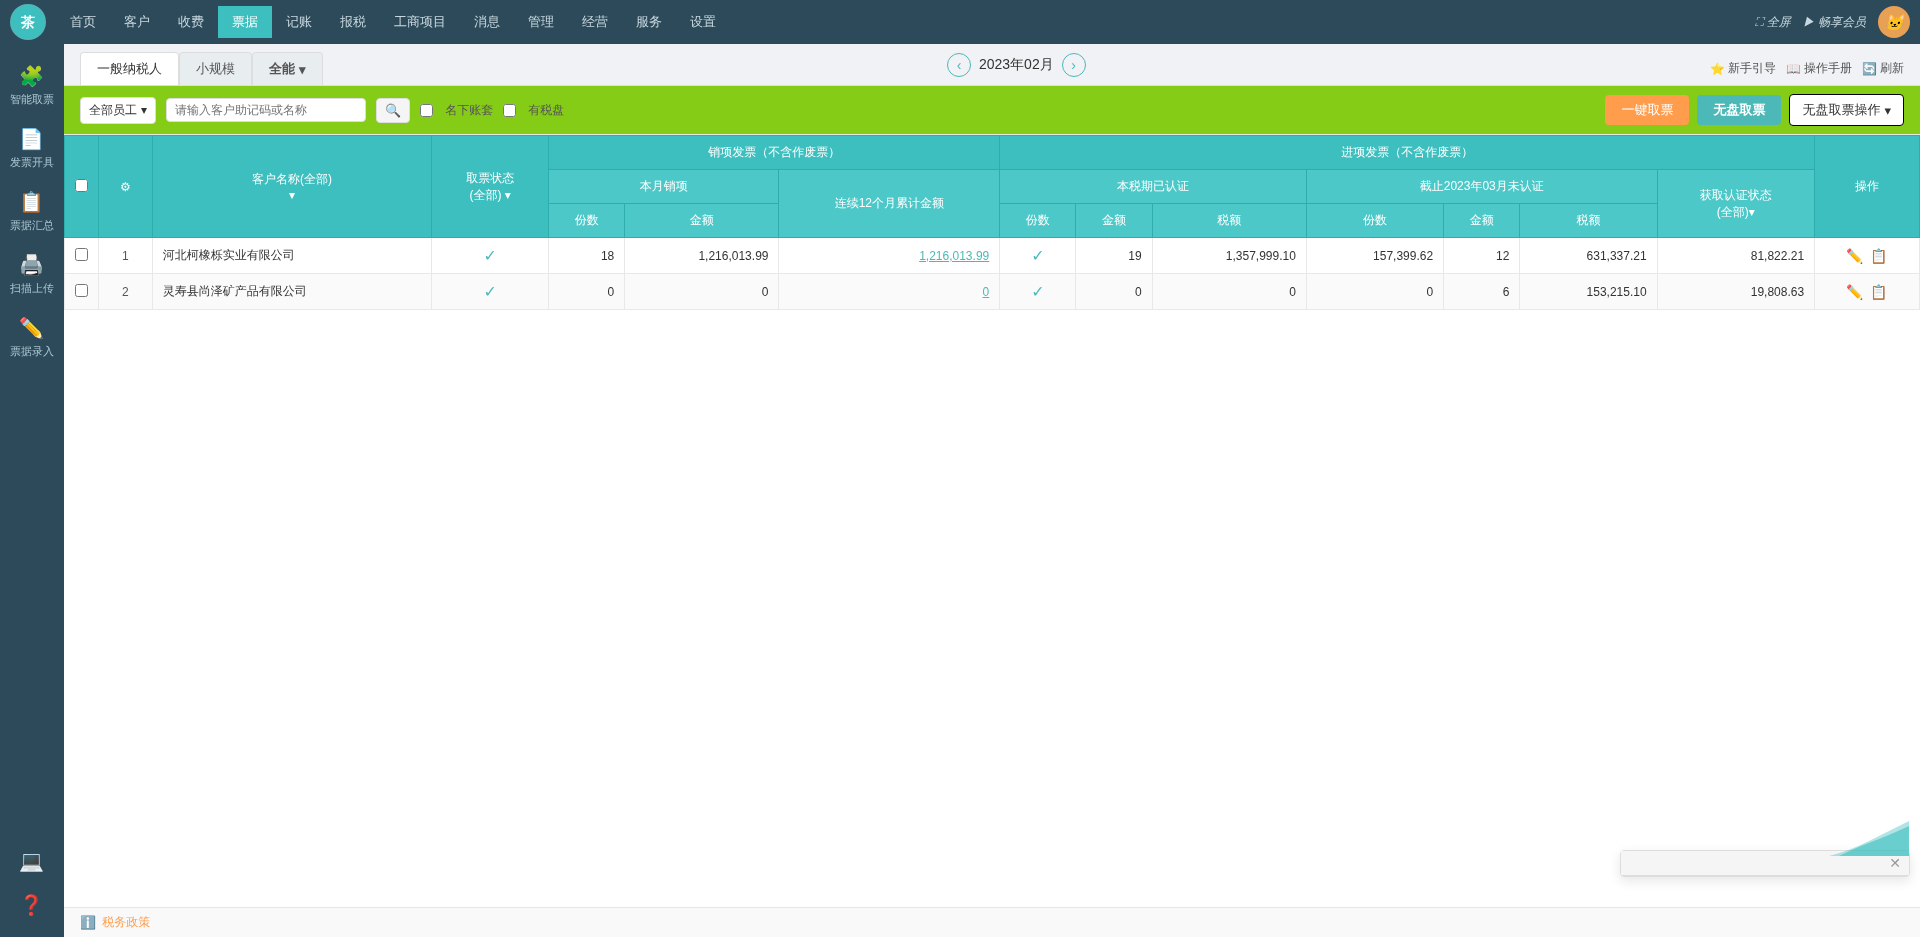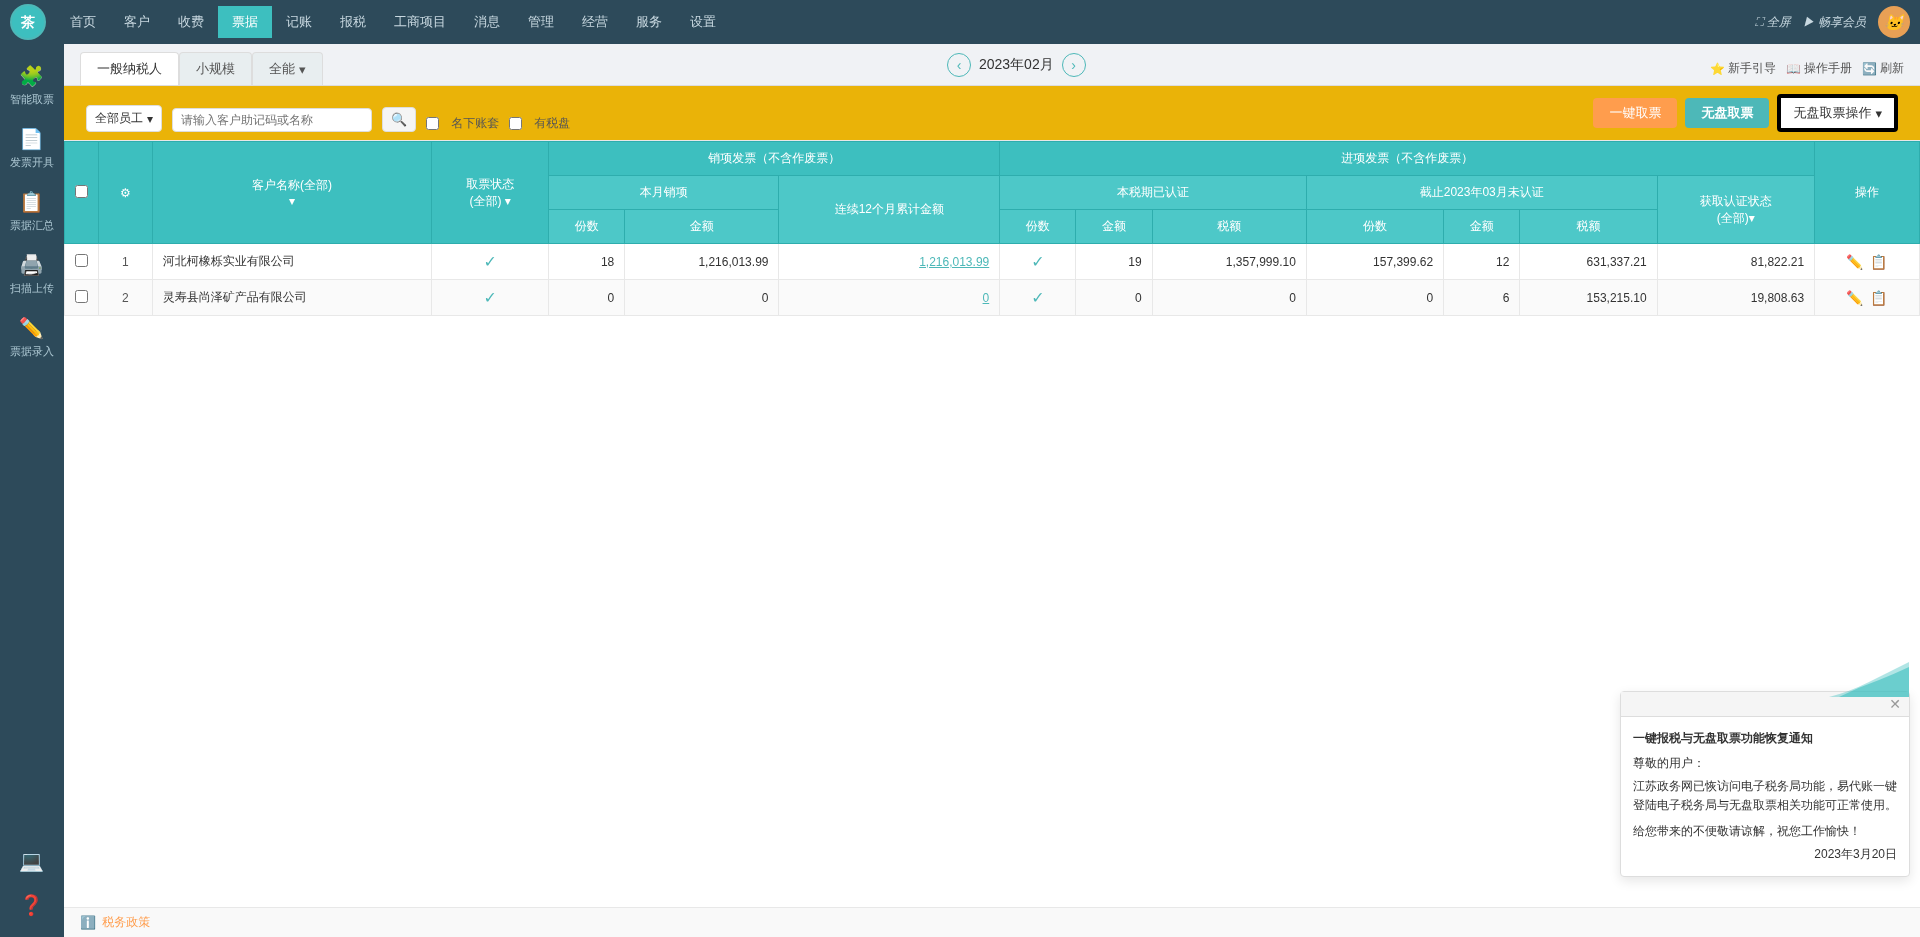--- a/index.html
+++ b/index.html
@@ -102,21 +102,21 @@
       color: #555;
       font-size: 13px;
       white-space: nowrap;
     }
     .tab.active {
       background: white;
       color: #333;
       border-color: #ddd;
     }
     .tab-all {
-      display: flex; align-items: center; gap: 4px;
+      display: flex; align-items: center; gap: 4px; font-weight: bold;
     }
 
     
     .date-nav {
       display: flex; align-items: center; gap: 8px;
       margin-left: auto;
       padding-bottom: 8px;
     }
     .date-nav .arrow-btn {
       width: 24px; height: 24px;
@@ -137,23 +137,23 @@
       margin-left: auto;
       padding-bottom: 8px;
     }
     .top-actions .action-link {
       color: #555; font-size: 12px; cursor: pointer;
       display: flex; align-items: center; gap: 3px;
     }
 
     
     .toolbar {
-      background: #eab308;
-      padding: 8px 22px;
-      display: flex; align-items: flex-end; gap: 10px;
+      background: #84cc16;
+      padding: 8px 16px;
+      display: flex; align-items: center; gap: 10px;
       border-bottom: 1px solid #e8e8e8;
       flex-shrink: 0;
     }
     .toolbar .filter-select {
       border: 1px solid #ddd;
       border-radius: 4px;
       padding: 4px 8px;
       font-size: 12px;
       color: #333;
       display: flex; align-items: center; gap: 4px;
@@ -196,21 +196,21 @@
       border: none;
       border-radius: 4px;
       padding: 6px 16px;
       cursor: pointer;
       font-size: 13px;
       font-weight: bold;
     }
     .btn-ops {
       background: white;
       color: #333;
-      border: 4px solid #000000;
+      border: 1px solid #000000;
       border-radius: 4px;
       padding: 6px 12px;
       cursor: pointer;
       font-size: 13px;
       display: flex; align-items: center; gap: 4px;
     }
 
     
     .table-container {
       flex: 1; overflow: auto; background: white;
@@ -500,27 +500,20 @@
       <span>ℹ️</span>
       <span class="policy-link">税务政策</span>
     </div>
   </div>
 </div>
 
 <div class="notification-popup" style="position:fixed; bottom:60px; right:10px; width:290px;">
   <div class="notification-header">
     <span class="close-btn">✕</span>
   </div>
-  <div class="notification-body">
-    <div style="font-weight:bold; margin-bottom:6px;">一键报税与无盘取票功能恢复通知</div>
-    <div>尊敬的用户：</div>
-    <div style="margin-top:4px;">江苏政务网已恢访问电子税务局功能，易代账一键登陆电子税务局与无盘取票相关功能可正常使用。</div>
-    <div style="margin-top:6px;">给您带来的不便敬请谅解，祝您工作愉快！</div>
-    <div style="margin-top:4px; text-align:right;">2023年3月20日</div>
-  </div>
 
   <div style="position:absolute; top:-30px; right:0px; width:80px; height:35px; overflow:hidden; pointer-events:none;">
     <svg width="80" height="35" viewBox="0 0 80 35">
       <path d="M80,0 Q60,10 40,20 Q20,30 0,35 L80,35 Z" fill="#3dbfbf" opacity="0.4"></path>
       <path d="M80,5 Q65,12 50,18 Q30,25 10,35 L80,35 Z" fill="#3dbfbf" opacity="0.6"></path>
     </svg>
   </div>
 </div>
 
 </body></html>

